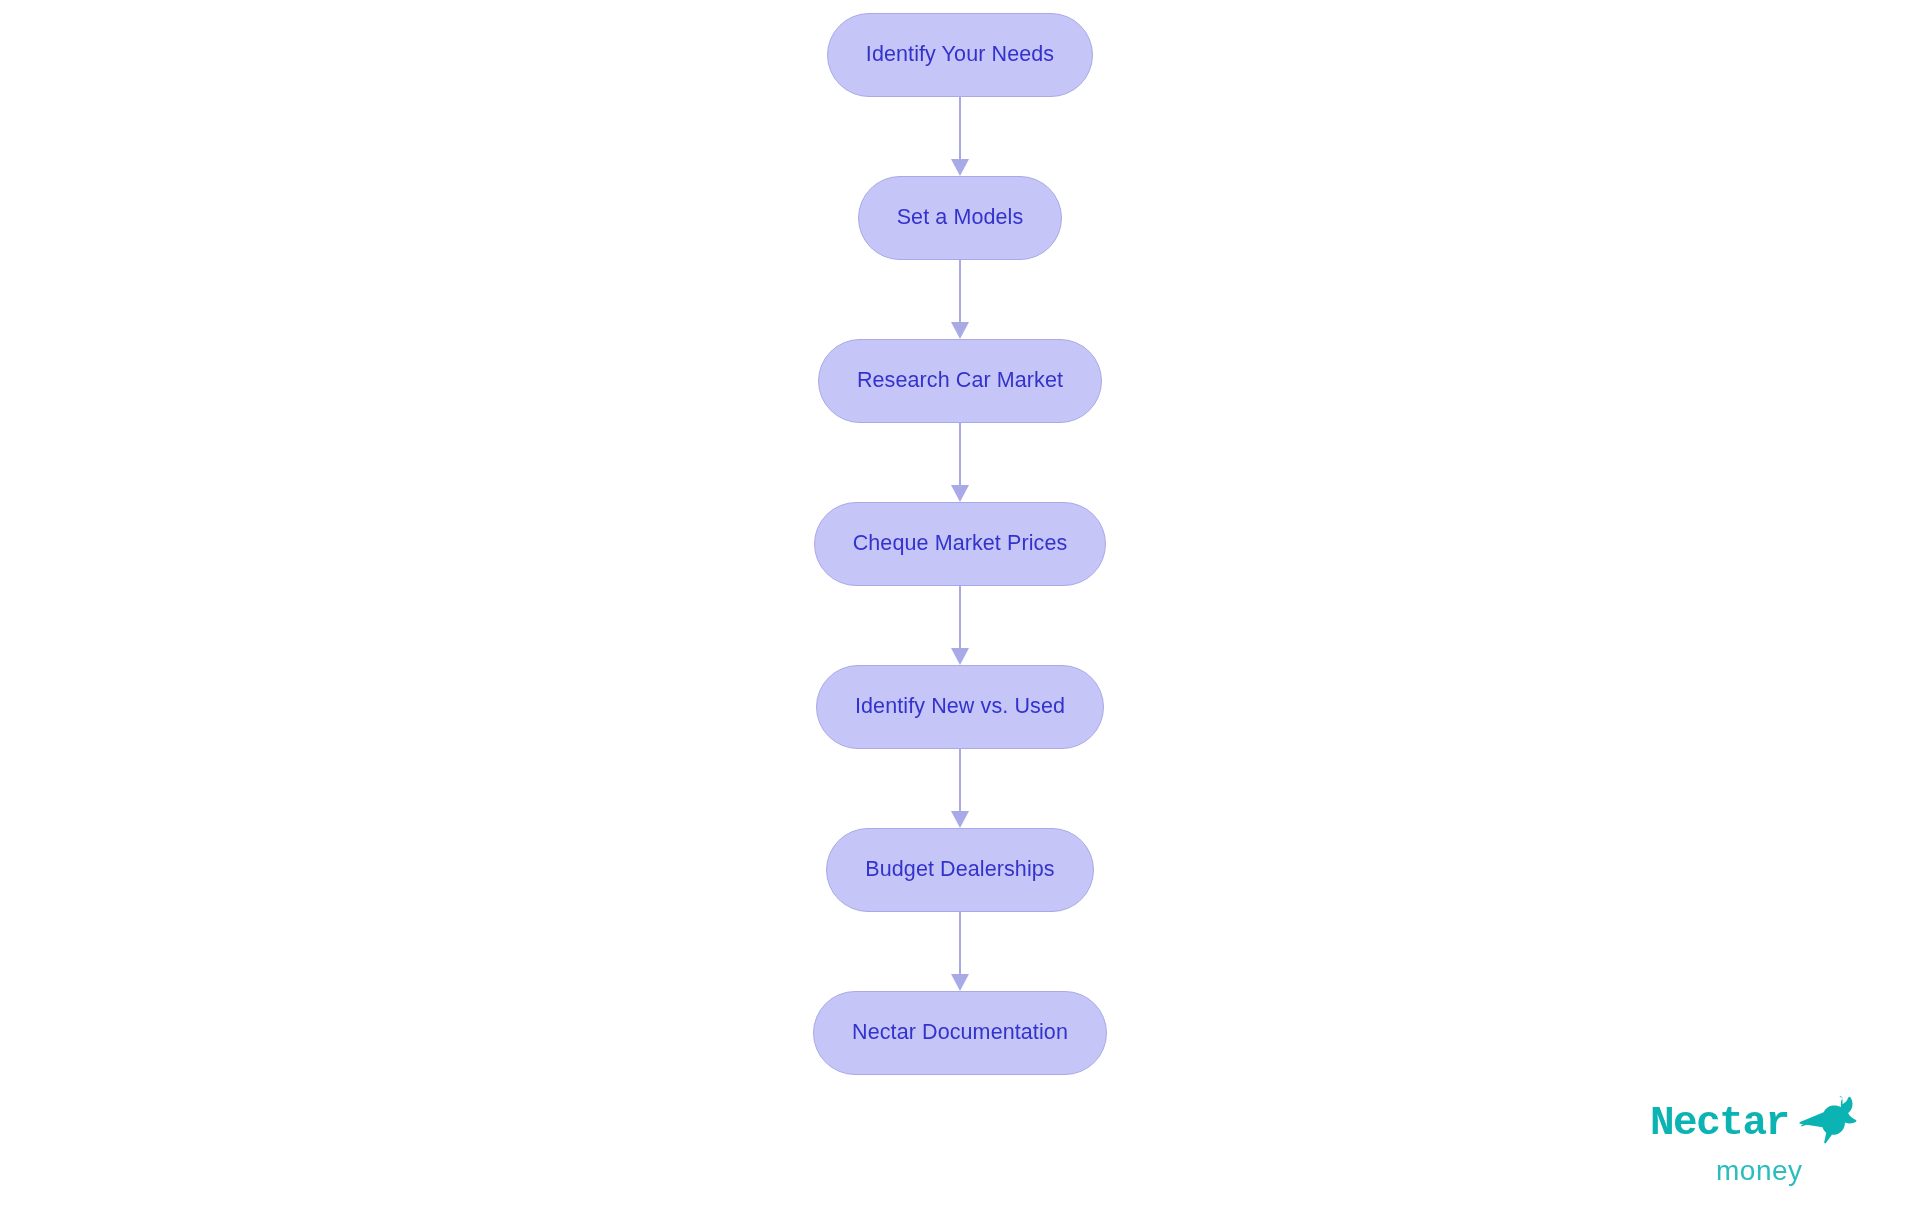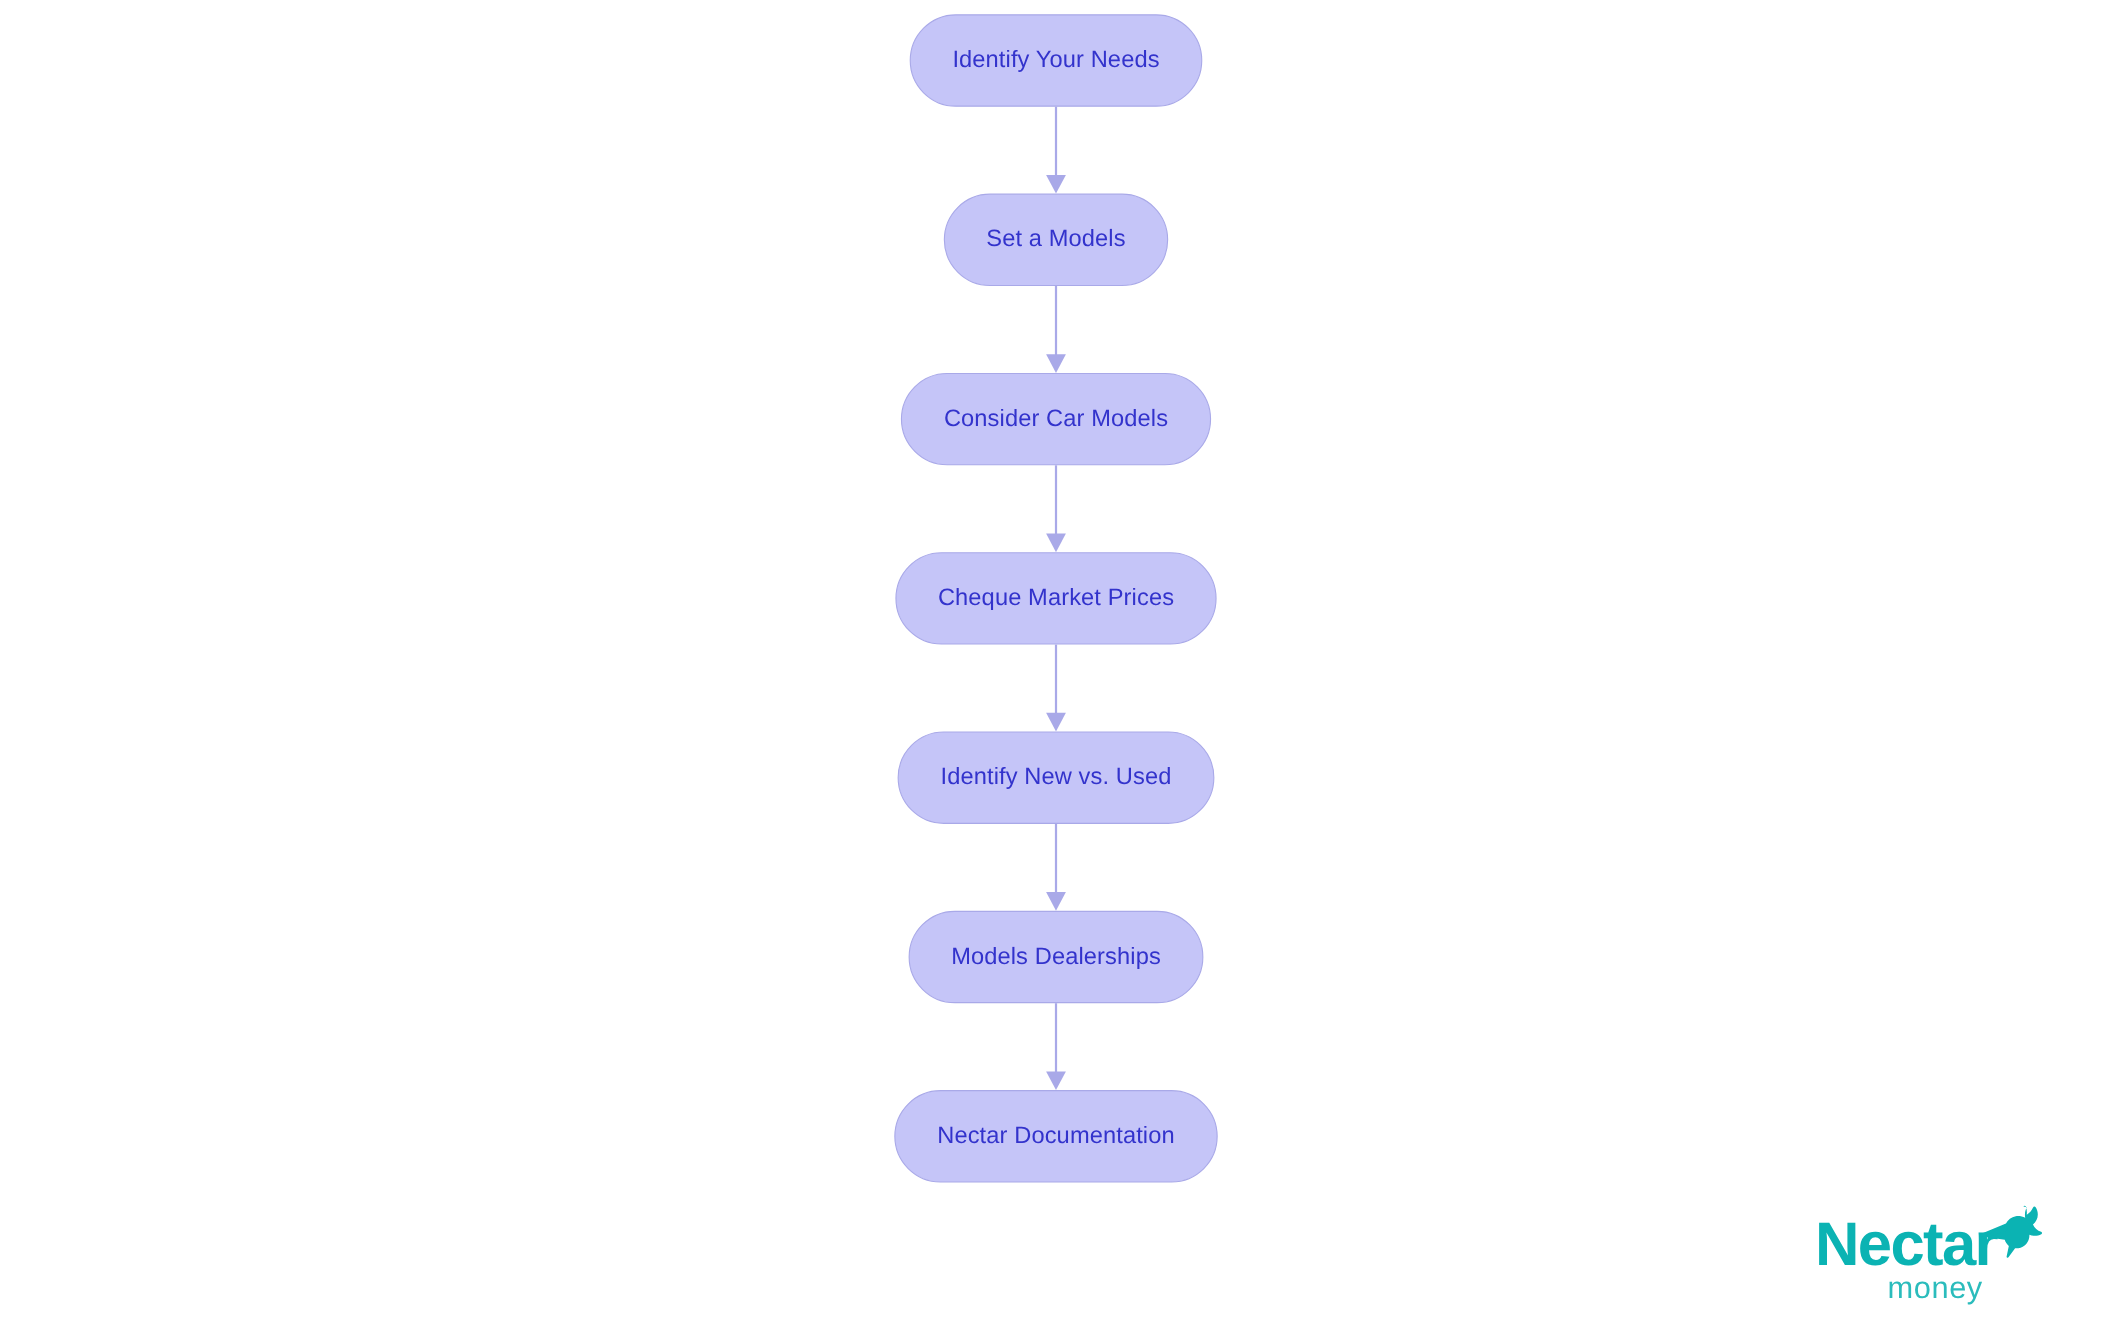--- a/index.html
+++ b/index.html
@@ -96,23 +96,23 @@
     right: 38px;
     bottom: 12px;
     width: 210px;
     height: 108px;
   }
   .brand-wordmark {
     position: absolute;
     left: 0;
     top: 8px;
     color: #0bb3b3;
-    font-family: Liberation Sans, sans-serif;
+    font-family: Liberation Mono, monospace;
     font-weight: bold;
-    font-size: 56px;
+    font-size: 41px;
     letter-spacing: -1.5px;
     line-height: 1;
   }
   .brand-subword {
     position: absolute;
     left: 66px;
     top: 62px;
     color: #2bbcbc;
     font-family: "Liberation Sans", sans-serif;
     font-weight: 300;
@@ -150,21 +150,21 @@
         <span class="flow-node-label">Set a Models</span>
       </div>
     </div>
     <div class="connector">
       <div class="connector-line"></div>
       <div class="connector-arrow"></div>
     </div>
 
     <div class="node-slot">
       <div class="flow-node">
-        <span class="flow-node-label">Consider Car Models</span>
+        <span class="flow-node-label">Research Car Market</span>
       </div>
     </div>
     <div class="connector">
       <div class="connector-line"></div>
       <div class="connector-arrow"></div>
     </div>
 
     <div class="node-slot">
       <div class="flow-node">
         <span class="flow-node-label">Cheque Market Prices</span>
@@ -180,21 +180,21 @@
         <span class="flow-node-label">Identify New vs. Used</span>
       </div>
     </div>
     <div class="connector">
       <div class="connector-line"></div>
       <div class="connector-arrow"></div>
     </div>
 
     <div class="node-slot">
       <div class="flow-node">
-        <span class="flow-node-label">Models Dealerships</span>
+        <span class="flow-node-label">Budget Dealerships</span>
       </div>
     </div>
     <div class="connector">
       <div class="connector-line"></div>
       <div class="connector-arrow"></div>
     </div>
 
     <div class="node-slot">
       <div class="flow-node">
         <span class="flow-node-label">Nectar Documentation</span>

